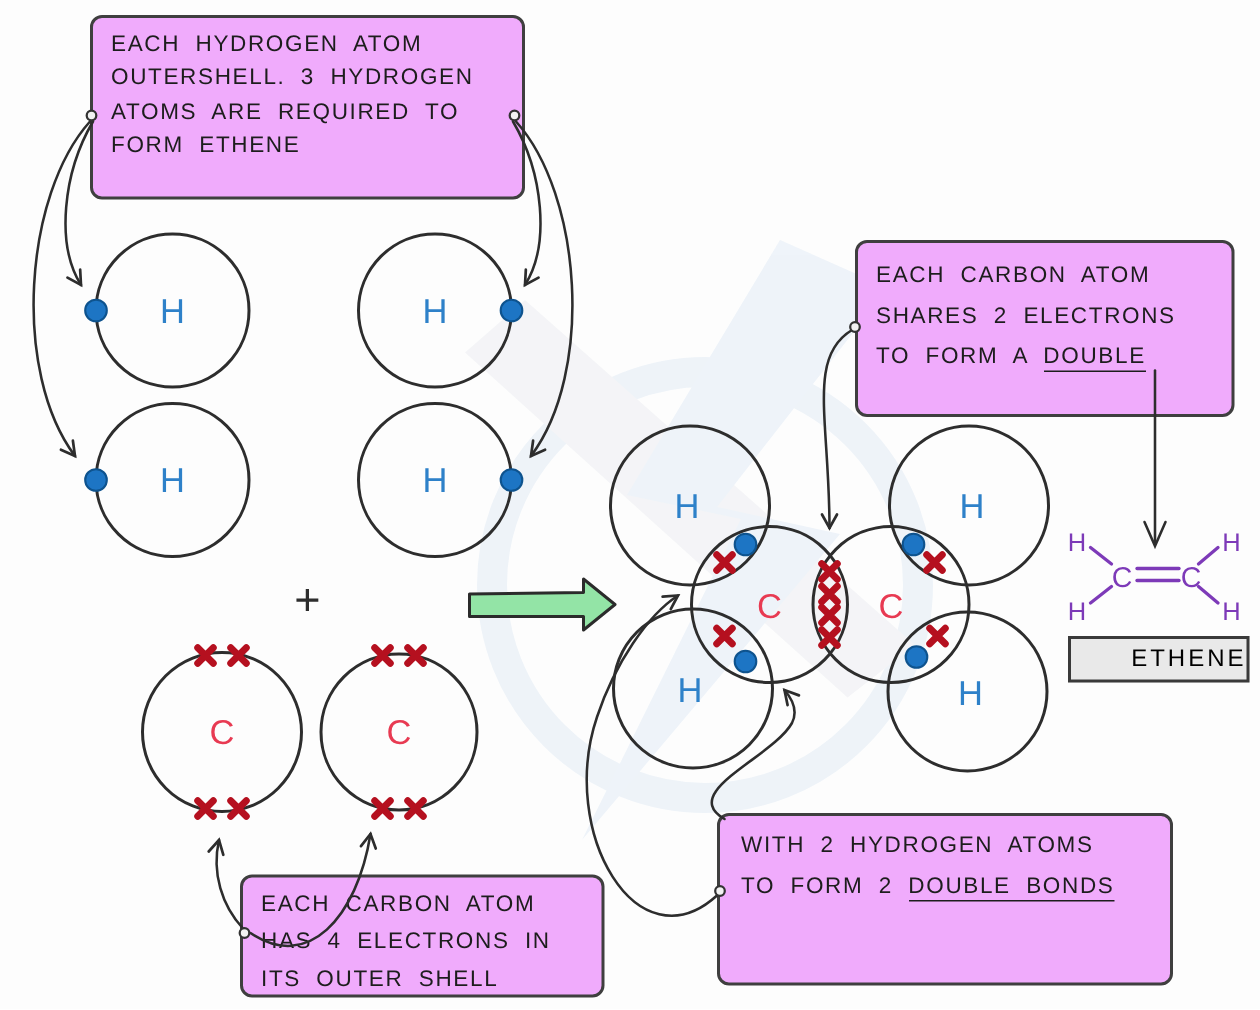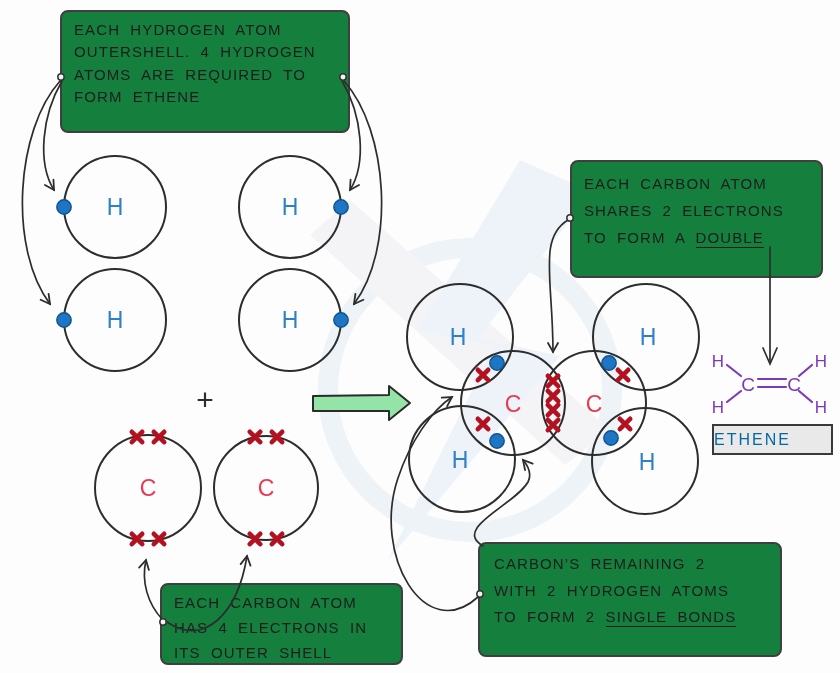--- a/index.html
+++ b/index.html
@@ -6,36 +6,36 @@
   #stage{
     position:relative;width:840px;height:673px;overflow:hidden;
     background:#fdfdfd;
     font-family:"Liberation Sans", sans-serif;
   }
   svg{position:absolute;left:0;top:0;}
   #overlay{pointer-events:none;z-index:3;}
   #base{z-index:1;}
   .note-box{
     position:absolute;z-index:2;box-sizing:border-box;
-    background:#15803d;border:2px solid #3f3f3f;border-radius:8px;
+    background:#f0abfc;border:2px solid #3f3f3f;border-radius:8px;
     color:#1d1d1d;font-size:15px;letter-spacing:1.1px;word-spacing:5px;
     padding:6px 12px;white-space:nowrap;
   }
   .note-box .ln{display:block;}
   .u{border-bottom:1.8px solid #1d1d1d;padding-bottom:1px;margin-top:44px;}
   #box-hydrogen{left:60px;top:10px;width:290px;height:123px;line-height:22.4px;padding-top:7px;}
   #box-carbon{left:160px;top:583px;width:243px;height:82px;line-height:25px;padding-top:5px;}
   #box-double{left:570px;top:160px;width:253px;height:118px;line-height:27px;padding-top:8px;}
   #box-single{left:478px;top:542px;width:304px;height:115px;line-height:26.5px;padding-top:7px;padding-left:14px;}
   #ethene-box{
     position:absolute;z-index:2;box-sizing:border-box;
     left:712px;top:424px;width:121px;height:31px;
     background:#e9e9e9;border:2.5px solid #3a3a3a;
-    color:#0369a1;font-size:16px;letter-spacing:2px;
-    display:flex;align-items:center;justify-content:flex-start;
+    color:#000000;font-size:16px;letter-spacing:2px;
+    display:flex;align-items:center;justify-content:flex-end;
   }
   .atom-letter{font-family:"Liberation Sans", sans-serif;}
 </style>
 </head>
 <body>
 
 <div id="stage">
 
   <svg id="base" width="840" height="673" viewBox="0 0 840 673">
     <defs>
@@ -145,41 +145,40 @@
         <text x="718" y="413" font-size="17">H</text>
         <text x="821" y="413" font-size="17">H</text>
         <text x="748" y="391" font-size="19">C</text>
         <text x="794" y="391" font-size="19">C</text>
       </g>
     </g>
   </svg>
 
   <div class="note-box" id="box-hydrogen">
     <span class="ln">EACH HYDROGEN ATOM</span>
-    <span class="ln">OUTERSHELL. 4 HYDROGEN</span>
+    <span class="ln">OUTERSHELL. 3 HYDROGEN</span>
     <span class="ln">ATOMS ARE REQUIRED TO</span>
     <span class="ln">FORM ETHENE</span>
   </div>
 
   <div class="note-box" id="box-carbon">
     <span class="ln">EACH CARBON ATOM</span>
     <span class="ln">HAS 4 ELECTRONS IN</span>
     <span class="ln">ITS OUTER SHELL</span>
   </div>
 
   <div class="note-box" id="box-double">
     <span class="ln">EACH CARBON ATOM</span>
     <span class="ln">SHARES 2 ELECTRONS</span>
     <span class="ln"><span>TO FORM A </span><span class="u">DOUBLE</span></span>
   </div>
 
   <div class="note-box" id="box-single">
-    <span class="ln">CARBON’S REMAINING 2</span>
     <span class="ln">WITH 2 HYDROGEN ATOMS</span>
-    <span class="ln"><span>TO FORM 2 </span><span class="u">SINGLE BONDS</span></span>
+    <span class="ln"><span>TO FORM 2 </span><span class="u">DOUBLE BONDS</span></span>
   </div>
 
   <div id="ethene-box">
     <span>ETHENE</span>
   </div>
 
   <svg id="overlay" width="840" height="673" viewBox="0 0 840 673">
     <defs>
       <marker id="ah" markerUnits="userSpaceOnUse" markerWidth="16" markerHeight="16" refX="11" refY="7" orient="auto">
         <path d="M2,2 L11,7 L2,12" fill="none" stroke="#2d2d2d" stroke-width="1.8" stroke-linecap="round"></path>

